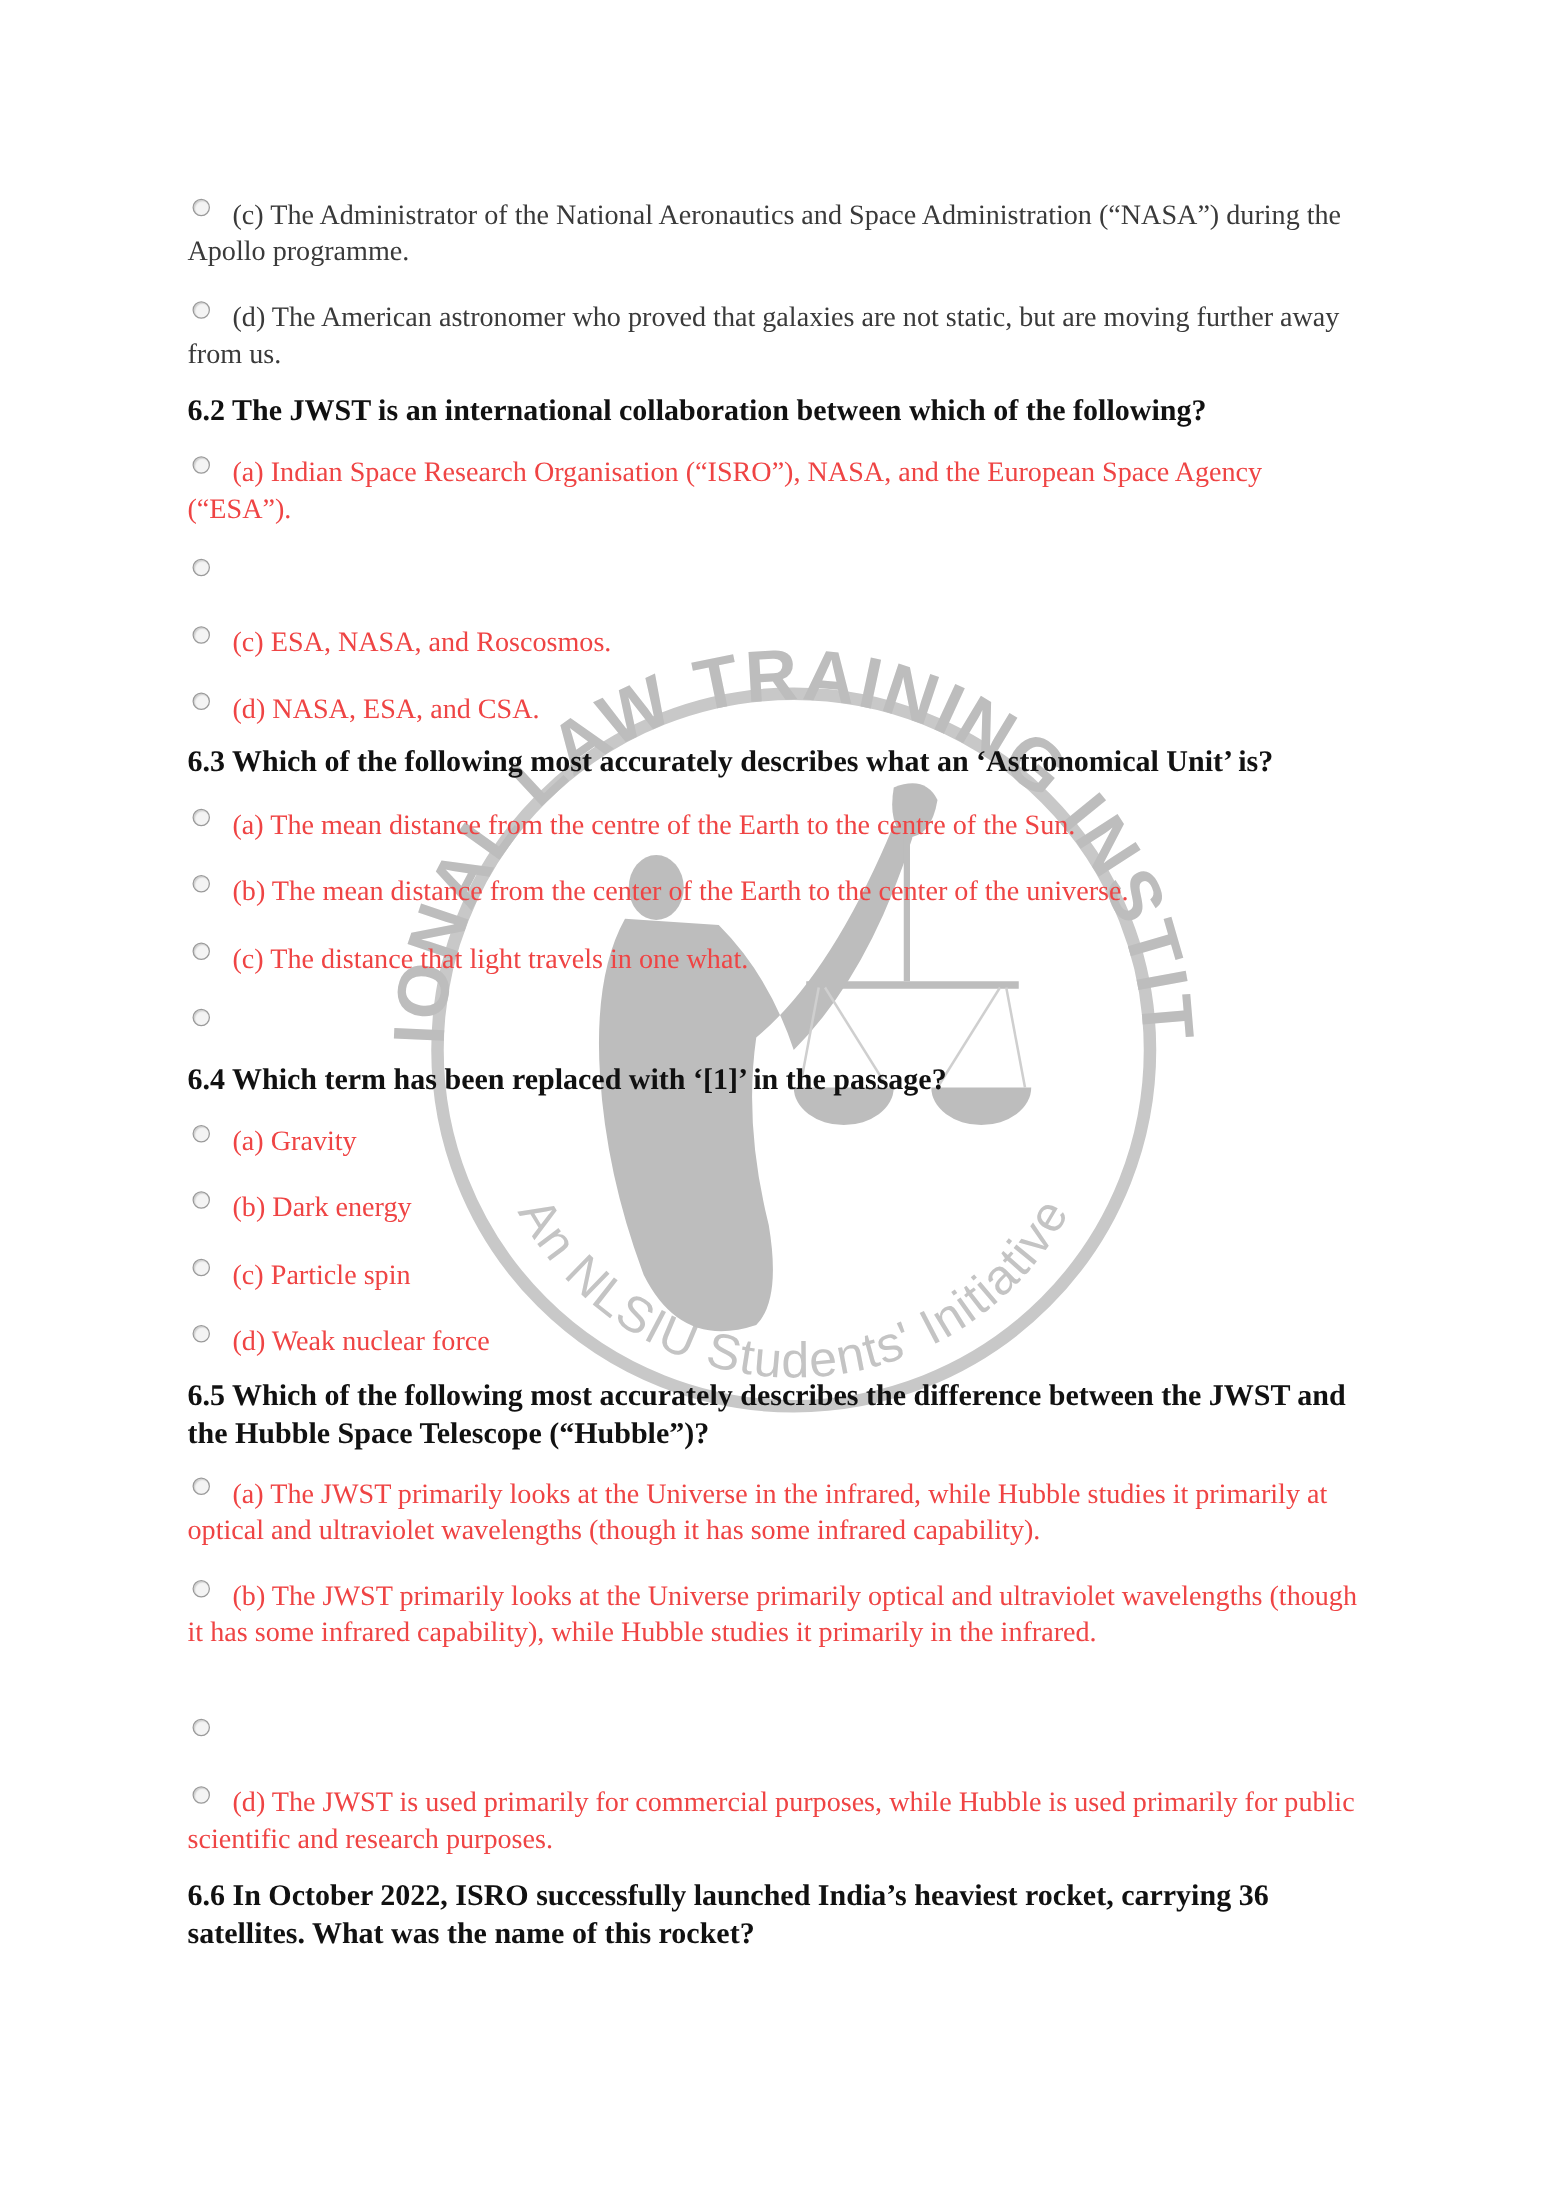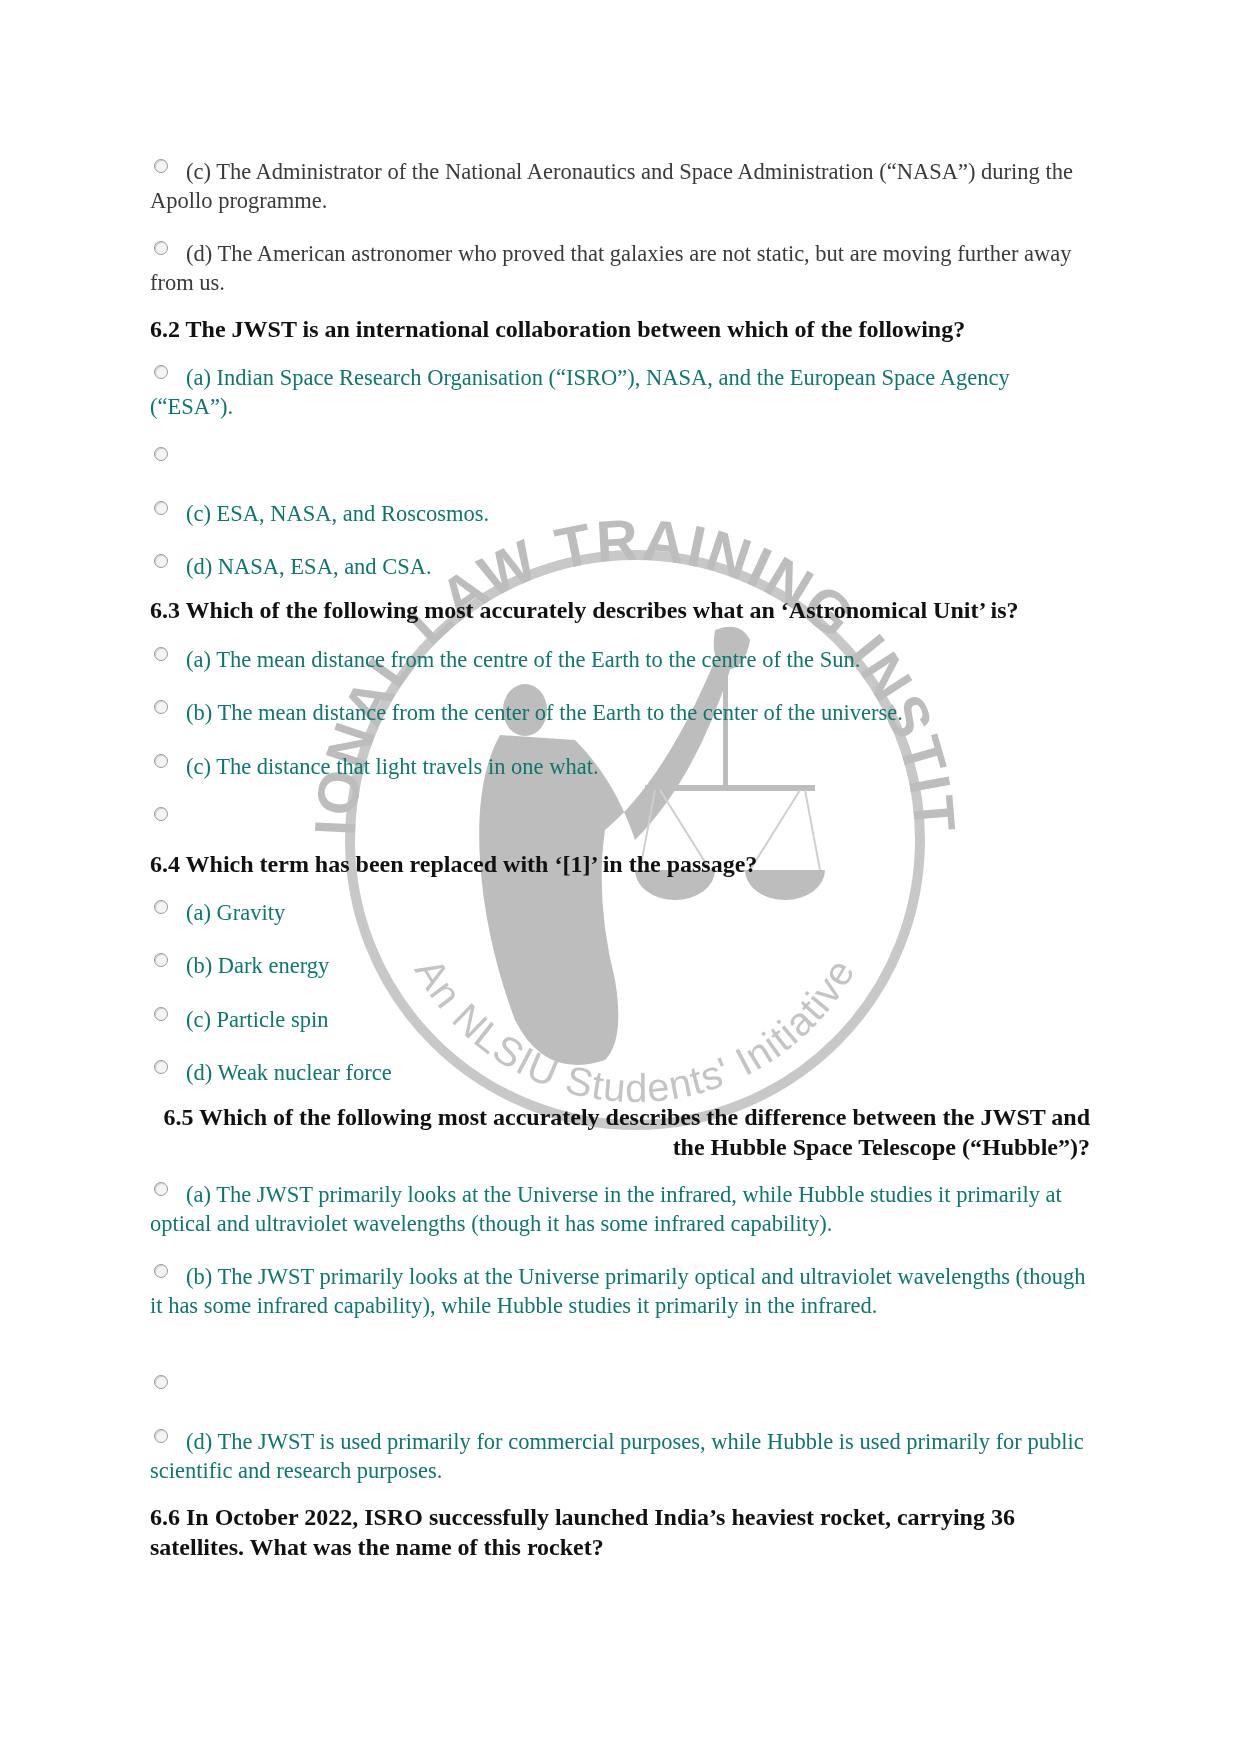--- a/index.html
+++ b/index.html
@@ -1,21 +1,21 @@
 <!DOCTYPE html>
 <html><head>
 <meta charset="utf-8">
 <style>
   html, body { margin: 0; padding: 0; background: #ffffff; }
   body { width: 1241px; height: 1754px; position: relative; overflow: hidden;
          font-family: "Liberation Serif", "DejaVu Serif", serif; }
   .page { position: absolute; left: 0; top: 0; width: 1241px; height: 1754px; }
   .watermark { position: absolute; left: 285px; top: 480px; width: 700px; height: 700px; z-index: 0; pointer-events: none; }
   .content { position: absolute; left: 150px; top: 0; width: 940px; z-index: 1; }
-  .option { position: absolute; left: 0; width: 940px; font-size: 22.5px; line-height: 29px; color: #0f766e; }
+  .option { position: absolute; left: 0; width: 940px; font-size: 22.5px; line-height: 29px; color: #ef4444; }
   .option.dark { color: #3a3a3a; }
   .radio { display: inline-block; width: 14px; height: 14px; border-radius: 50%;
            border: 1.6px solid #9a9a9a; background: #f4f4f4; box-sizing: border-box;
            position: relative; top: -6px; margin-right: 18px; margin-left: 4px;
            box-shadow: inset 1px 1px 1px #cfcfcf; }
   .question { position: absolute; left: 0; width: 940px; font-size: 24px; line-height: 30px;
               font-weight: bold; color: #111111; }
 </style>
 </head>
 <body>
@@ -96,21 +96,21 @@
     <div class="option" style="top:951px;">
       <span class="radio"></span><span>(b) Dark energy</span>
     </div>
     <div class="option" style="top:1005px;">
       <span class="radio"></span><span>(c) Particle spin</span>
     </div>
     <div class="option" style="top:1058px;">
       <span class="radio"></span><span>(d) Weak nuclear force</span>
     </div>
 
-    <div class="question" style="top:1102px;text-align:right;">6.5 Which of the following most accurately describes the difference between the JWST and the Hubble Space Telescope (“Hubble”)?</div>
+    <div class="question" style="top:1102px;">6.5 Which of the following most accurately describes the difference between the JWST and the Hubble Space Telescope (“Hubble”)?</div>
     <div class="option" style="top:1180px;">
       <span class="radio"></span><span>(a) The JWST primarily looks at the Universe in the infrared, while Hubble studies it primarily at optical and ultraviolet wavelengths (though it has some infrared capability).</span>
     </div>
     <div class="option" style="top:1262px;">
       <span class="radio"></span><span>(b) The JWST primarily looks at the Universe primarily optical and ultraviolet wavelengths (though it has some infrared capability), while Hubble studies it primarily in the infrared.</span>
     </div>
     <div class="option" style="top:1373px;">
       <span class="radio"></span>
     </div>
     <div class="option" style="top:1427px;">

